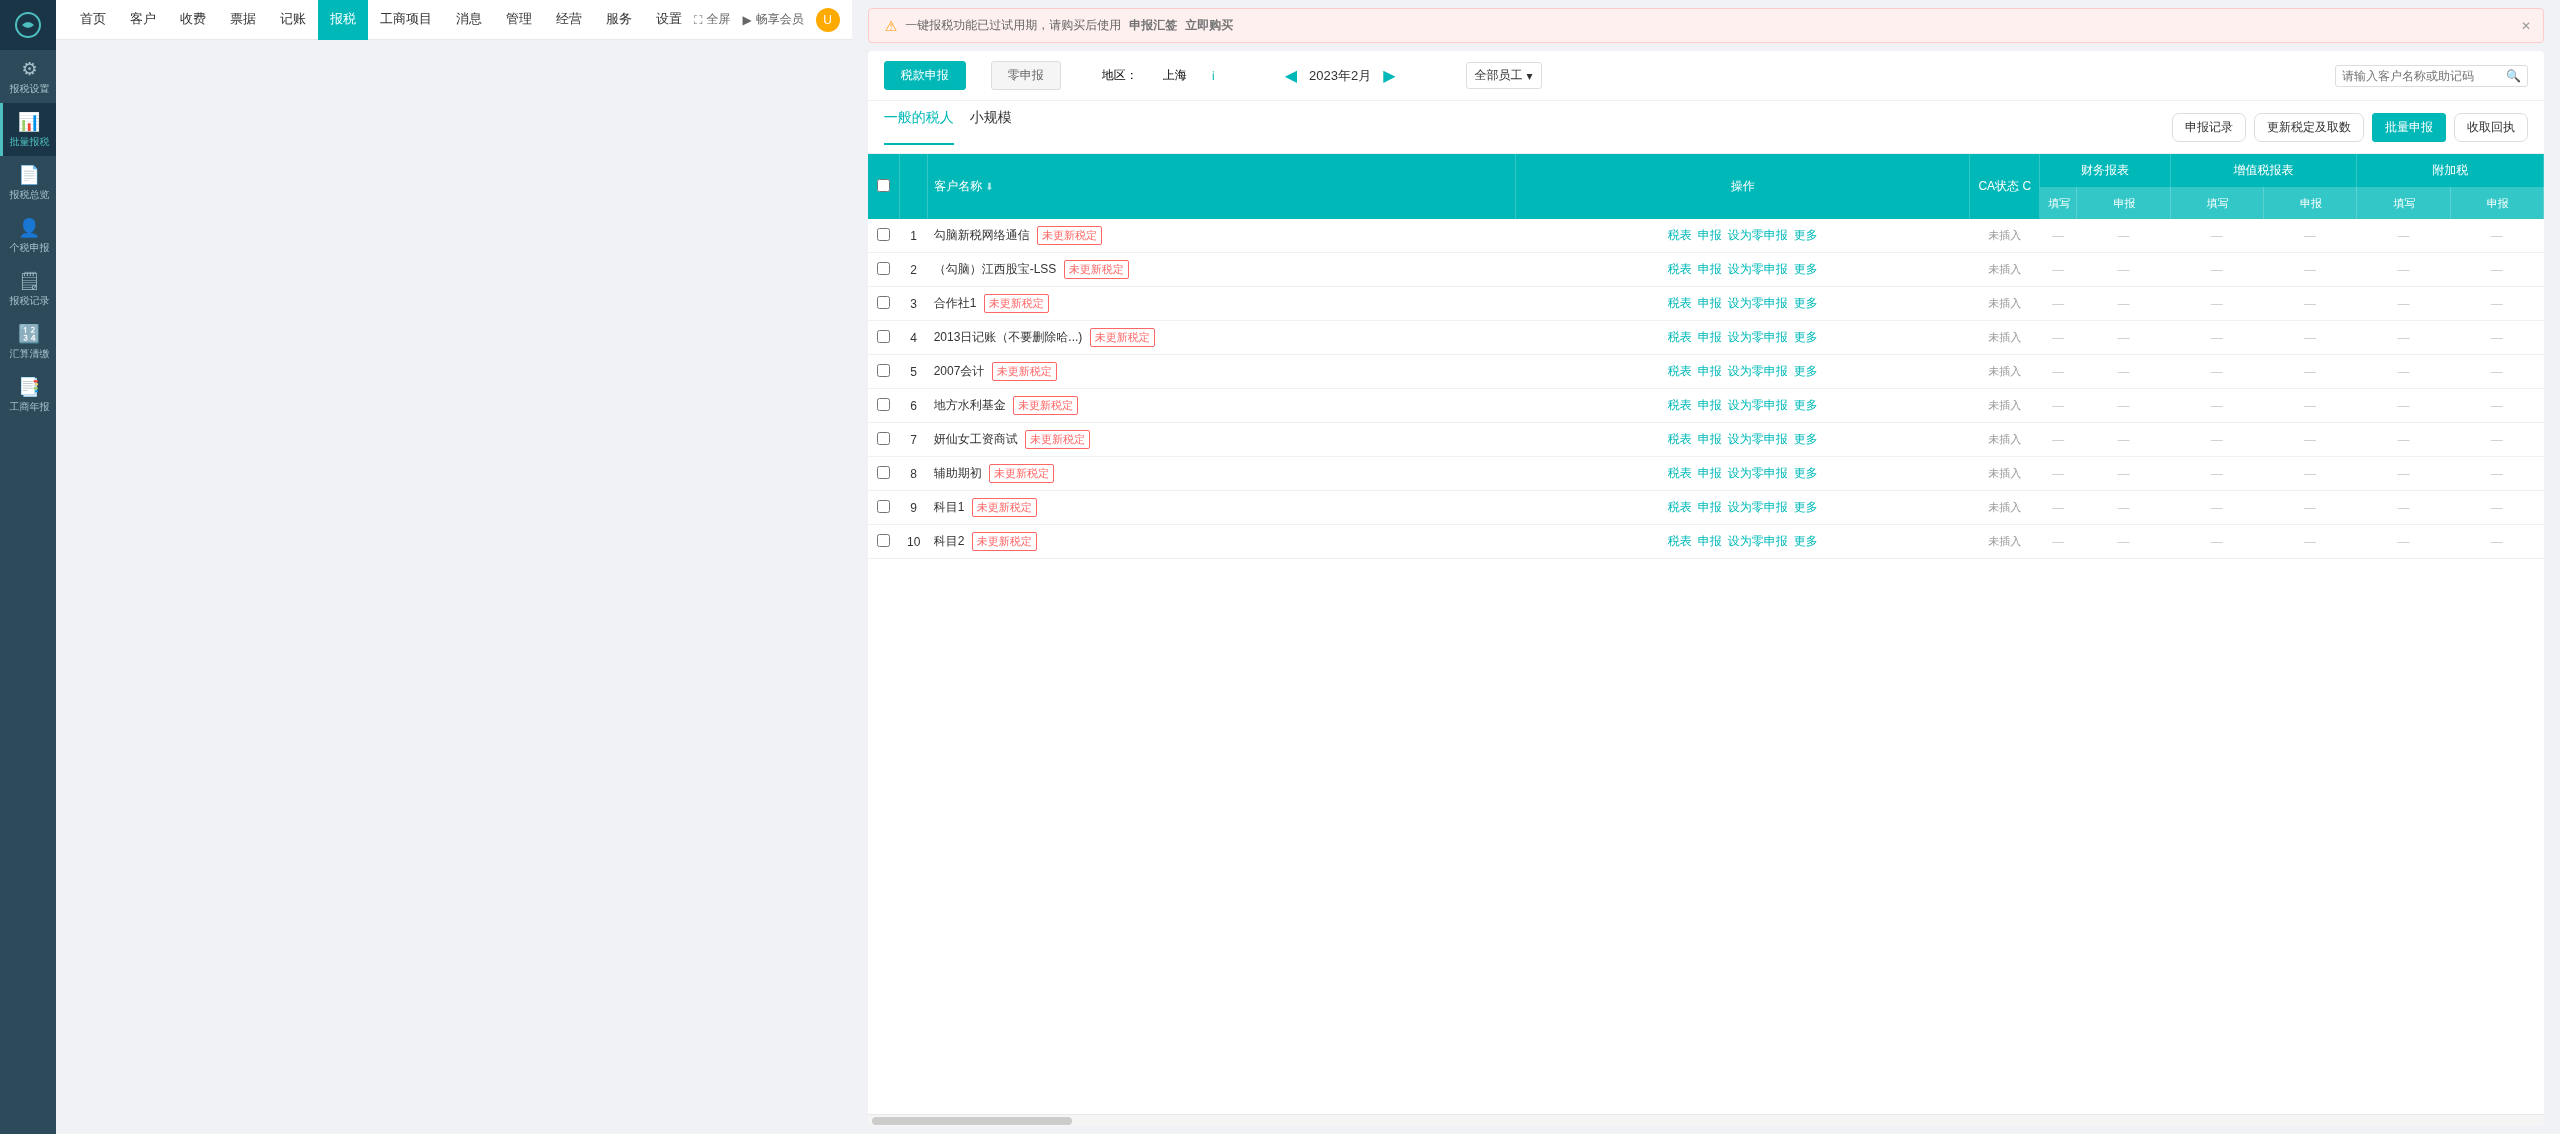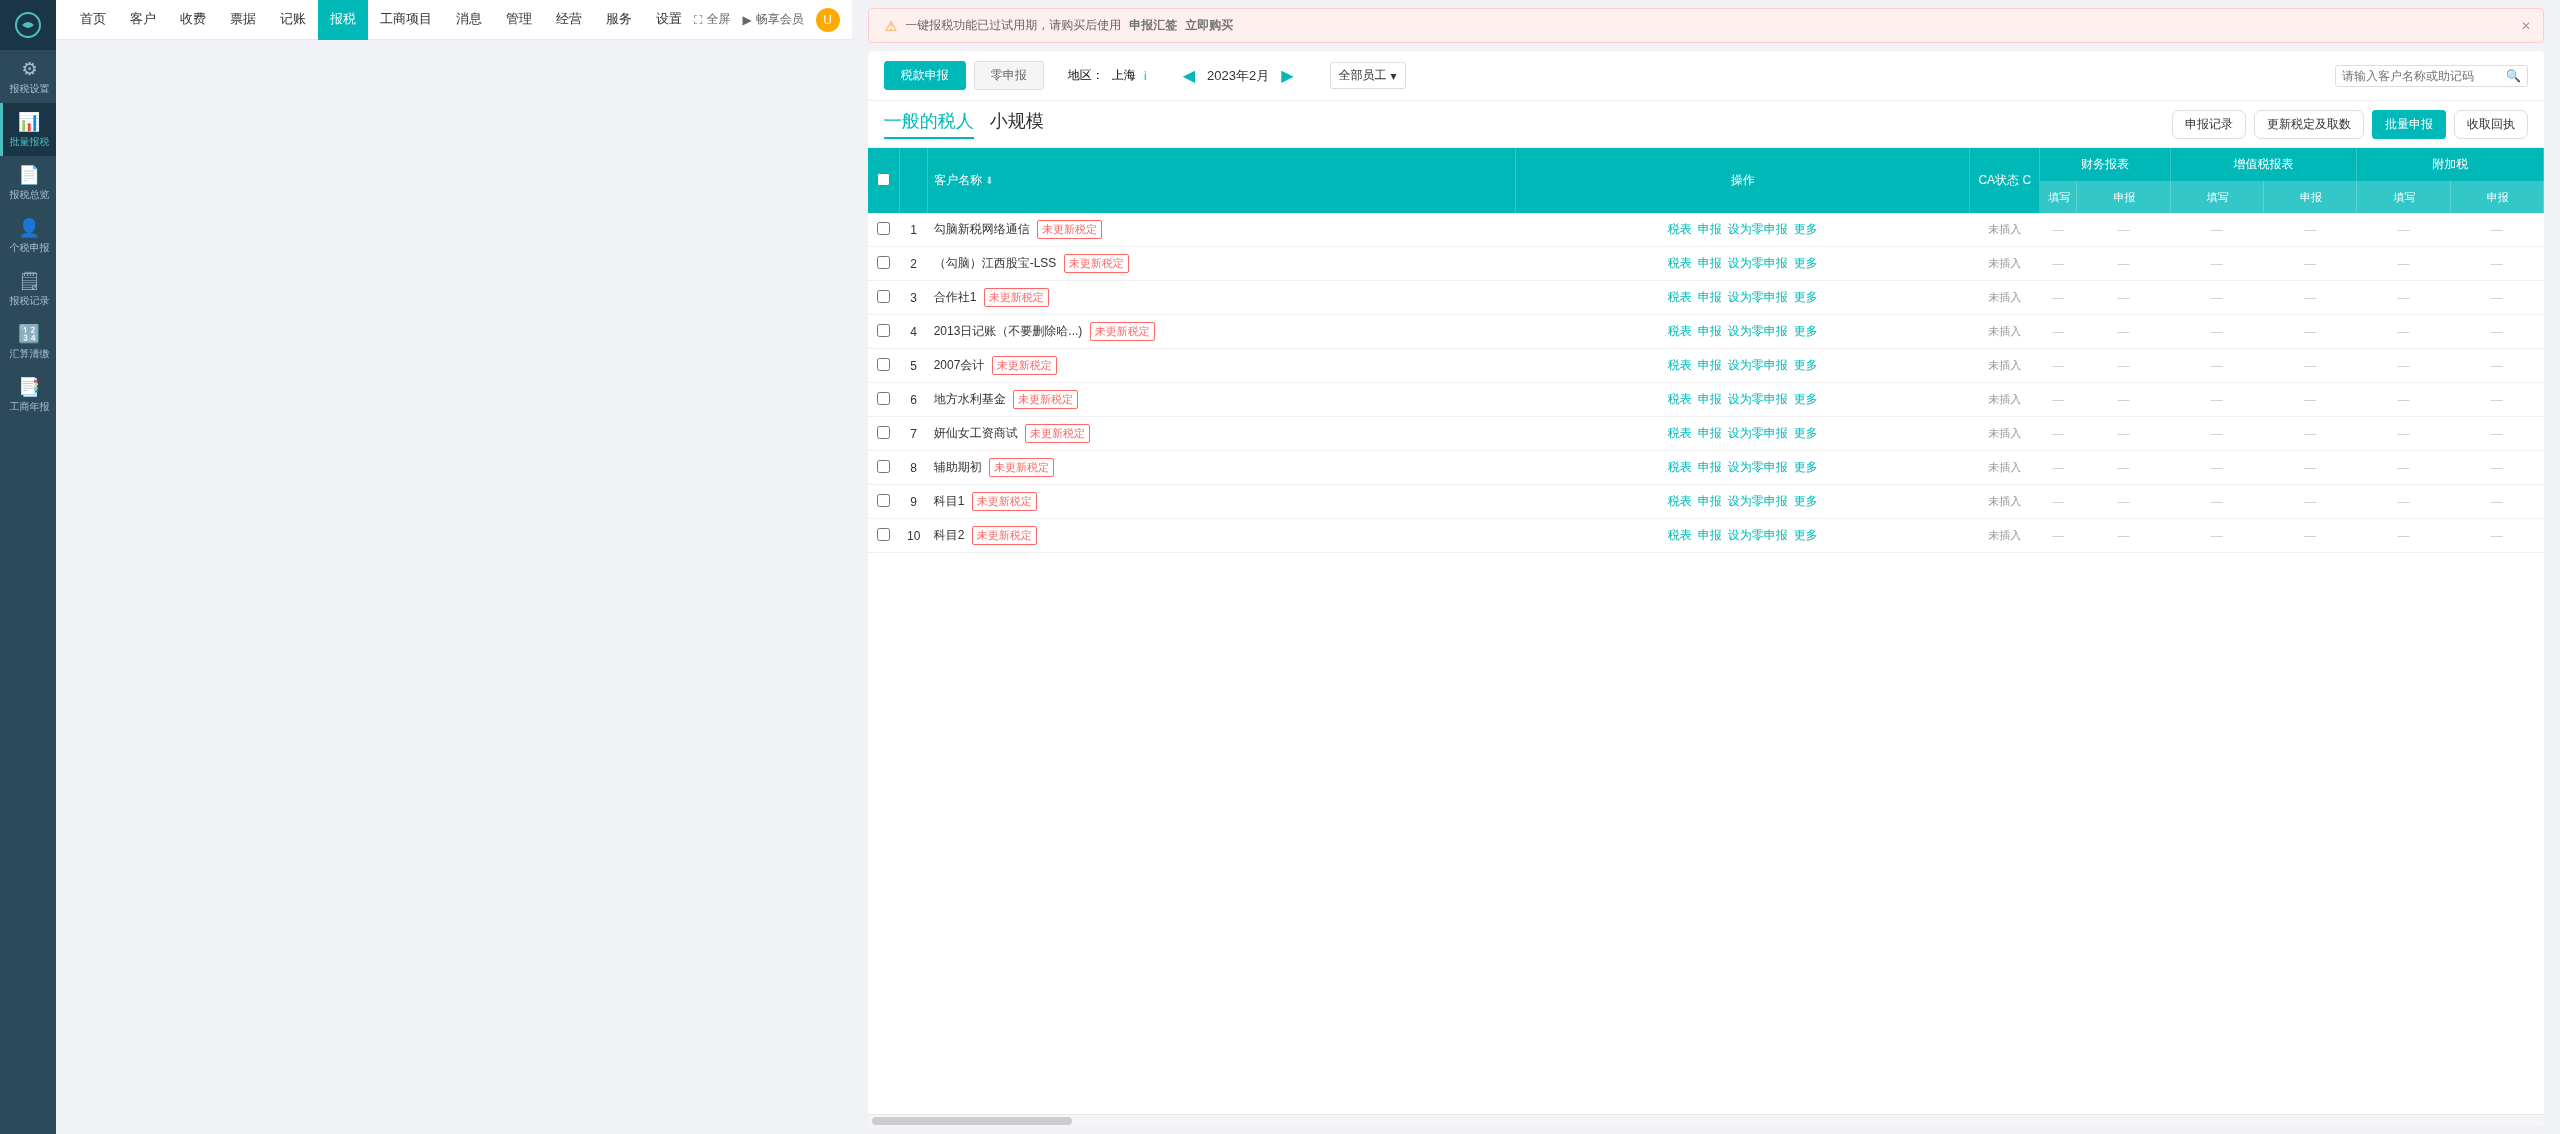--- a/index.html
+++ b/index.html
@@ -105,21 +105,21 @@
       display: flex;
       flex-direction: column;
       overflow: hidden;
     }
 
     
     .toolbar {
       padding: 10px 16px;
       display: flex;
       align-items: center;
-      gap: 8px;
+      gap: 25px;
       border-bottom: 1px solid #f0f0f0;
     }
     .tab-btn {
       padding: 5px 16px;
       border: 1px solid #ddd;
       border-radius: 3px;
       cursor: pointer;
       font-size: 12px;
       background: #f5f5f5;
       color: #666;
@@ -159,24 +159,24 @@
     
     .sub-toolbar {
       padding: 8px 16px;
       display: flex;
       align-items: center;
       justify-content: space-between;
       border-bottom: 1px solid #f0f0f0;
     }
     .type-tabs { display: flex; gap: 16px; }
     .type-tab {
-      font-size: 18px;
+      font-size: 14px;
       cursor: pointer;
       color: #333;
-      padding-bottom: 4px;
+      padding-bottom: 16px;
       border-bottom: 2px solid transparent;
     }
     .type-tab.active { color: #00b8b8; border-bottom-color: #00b8b8; }
     .action-btns { display: flex; gap: 8px; }
     .action-btn {
       padding: 5px 12px;
       border: 1px solid #ddd;
       border-radius: 3px;
       cursor: pointer;
       font-size: 12px;

